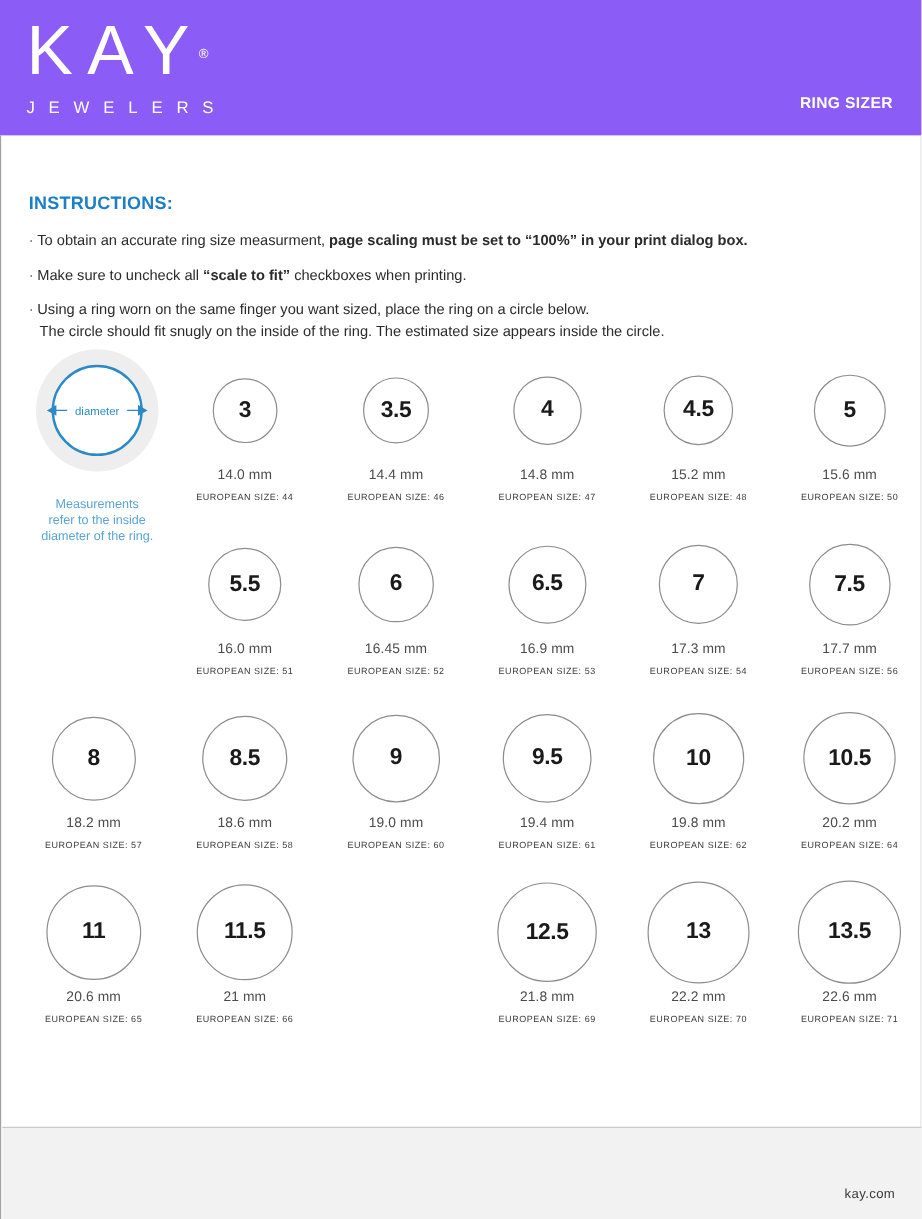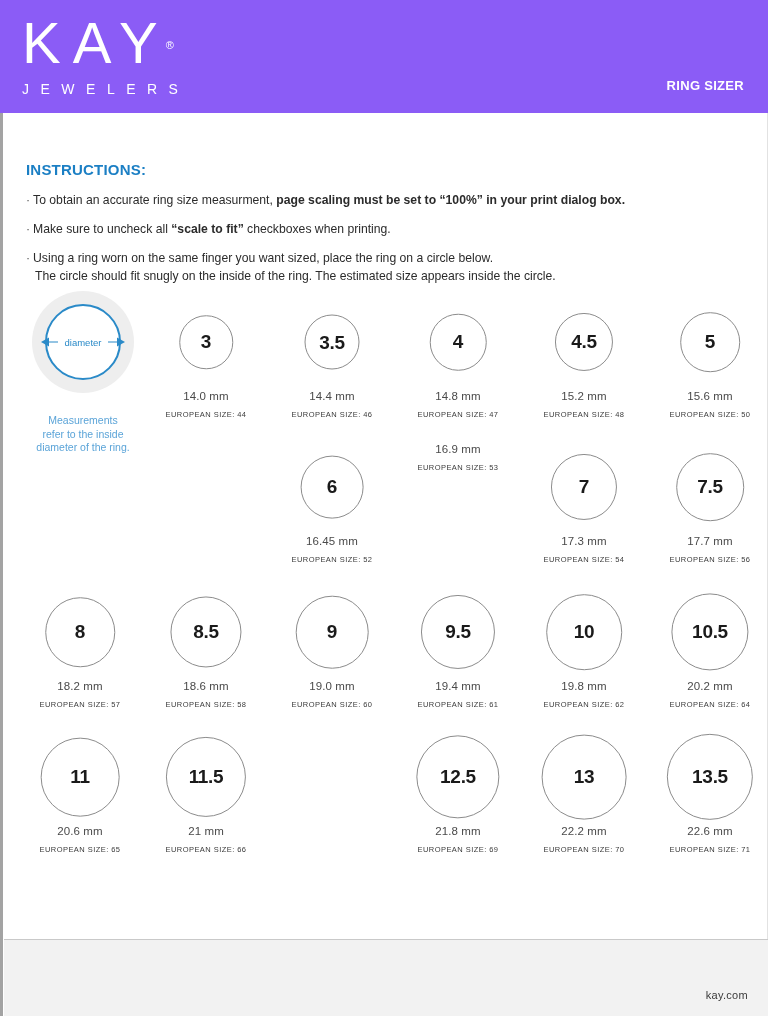--- a/index.html
+++ b/index.html
@@ -67,21 +67,21 @@
   }
 
   
   .page {
     position: absolute;
     left: 0;
     top: 113px;
     width: 768px;
     height: 903px;
     box-sizing: border-box;
-    border-left: 3px solid #a3a3a3;
+    border-left: 1px solid #a3a3a3;
     border-right: 1px solid #e2e2e2;
     background: #ffffff;
   }
 
   
   .instructions {
     position: absolute;
     left: 23px;
     top: 48px;
     width: 700px;
@@ -326,30 +326,44 @@
           <div class="circle-wrap">
             <div class="circle" style="width: 59.6px; height: 59.6px;">
               <span class="size-label">5</span>
             </div>
           </div>
           <div class="mm-label">15.6 mm</div>
           <div class="eu-label">EUROPEAN SIZE: 50</div>
         </div>
       </div>
     <div class="row">
+        <div class="cell" style="left: 140px;">
+          <div class="circle-wrap">
+            <div class="circle" style="width: 61.1px; height: 61.1px;">
+              <span class="size-label">5.5</span>
+            </div>
+          </div>
+          <div class="mm-label">16.0 mm</div>
+          <div class="eu-label">EUROPEAN SIZE: 51</div>
+        </div>
         <div class="cell" style="left: 266px;">
           <div class="circle-wrap">
             <div class="circle" style="width: 62.8px; height: 62.8px;">
               <span class="size-label">6</span>
             </div>
           </div>
           <div class="mm-label">16.45 mm</div>
           <div class="eu-label">EUROPEAN SIZE: 52</div>
         </div>
         <div class="cell" style="left: 392px;">
+          <div class="circle-wrap">
+            <div class="circle" style="width: 64.6px; height: 64.6px;">
+              <span class="size-label">6.5</span>
+            </div>
+          </div>
           <div class="mm-label">16.9 mm</div>
           <div class="eu-label">EUROPEAN SIZE: 53</div>
         </div>
         <div class="cell" style="left: 518px;">
           <div class="circle-wrap">
             <div class="circle" style="width: 66.1px; height: 66.1px;">
               <span class="size-label">7</span>
             </div>
           </div>
           <div class="mm-label">17.3 mm</div>

